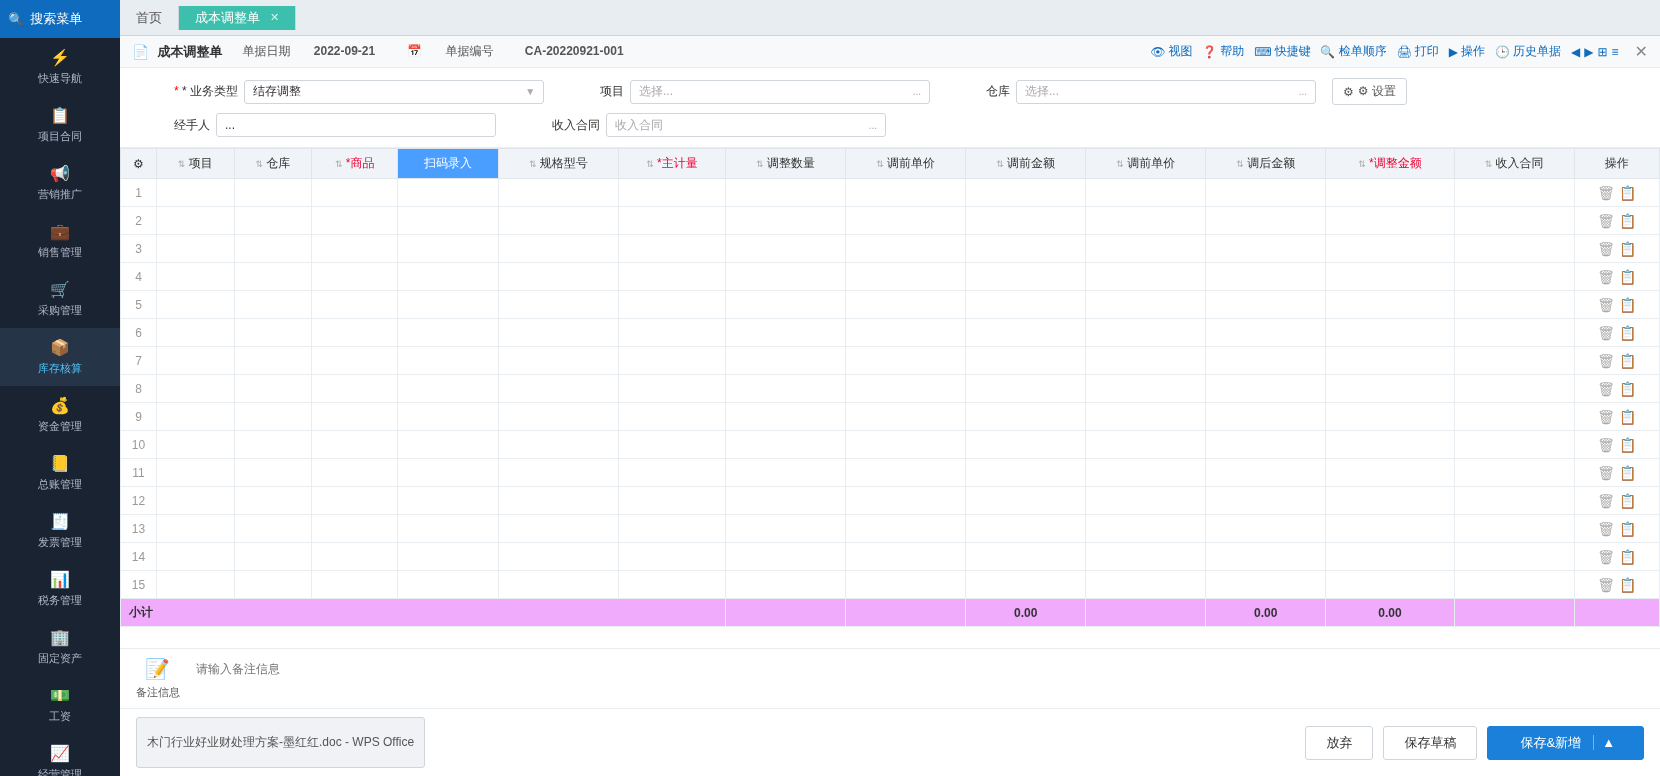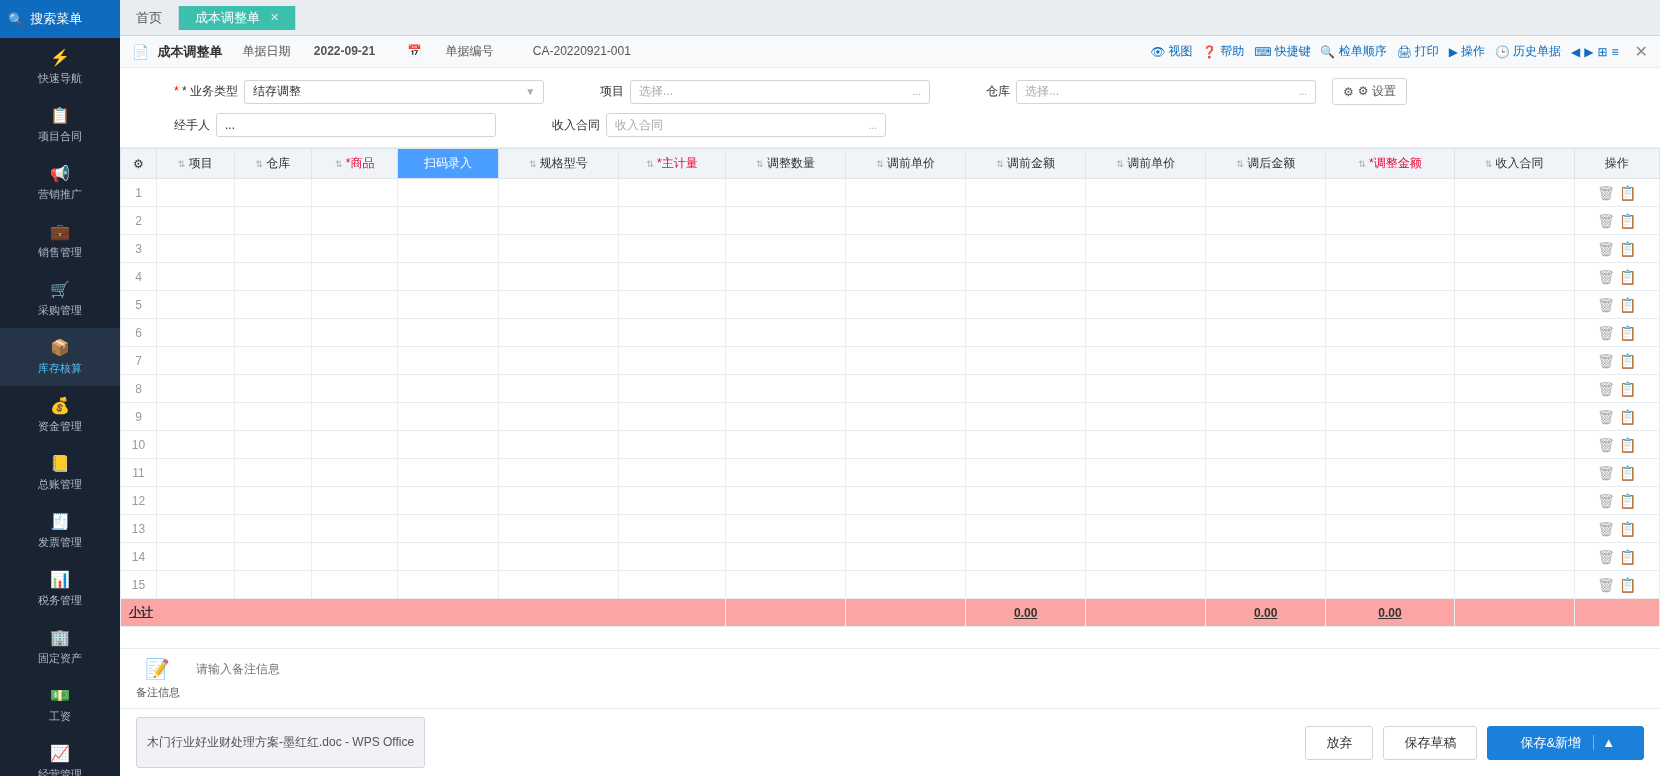--- a/index.html
+++ b/index.html
@@ -200,24 +200,23 @@
       text-align: center;
       height: 28px;
       color: #555;
     }
     td.row-num { color: #999; width: 30px; }
     .action-icons { display: flex; gap: 4px; justify-content: center; }
     .action-icon { color: #aaa; cursor: pointer; font-size: 14px; }
 
     
     .summary-row td {
-      background: #fca5a5;
+      background: #f0abfc;
       font-weight: bold;
       color: #333;
-      text-decoration: underline;
     }
     .summary-row td:first-child { text-align: left; padding-left: 8px; }
 
     
     .notes-area {
       display: flex;
       align-items: flex-start;
       padding: 8px 16px;
       border-top: 1px solid #e8edf2;
       gap: 12px;
@@ -374,21 +373,21 @@
     <div class="window-titlebar">
       <span class="window-title-icon">📄</span>
       <span class="window-title-text">成本调整单</span>
       <span class="window-meta">
         <span>单据日期</span>
         <span style="margin-left:4px; font-weight:bold;">2022-09-21</span>
       </span>
       <span class="window-meta" style="margin-left:8px">
         <span>📅</span>
         <span style="margin-left:4px;">单据编号</span>
-        <span style="margin-left:20px; font-weight:normal;">CA-20220921-001</span>
+        <span style="margin-left:12px; font-weight:bold;">CA-20220921-001</span>
       </span>
       <div class="window-actions">
         <span>👁 <span>视图</span></span>
         <span>❓ <span>帮助</span></span>
         <span>⌨ <span>快捷键</span></span>
         <span>🔍 <span>检单顺序</span></span>
         <span>🖨 <span>打印</span></span>
         <span>▶ <span>操作</span></span>
         <span>🕒 <span>历史单据</span></span>
         <span style="display:flex;gap:4px;">

